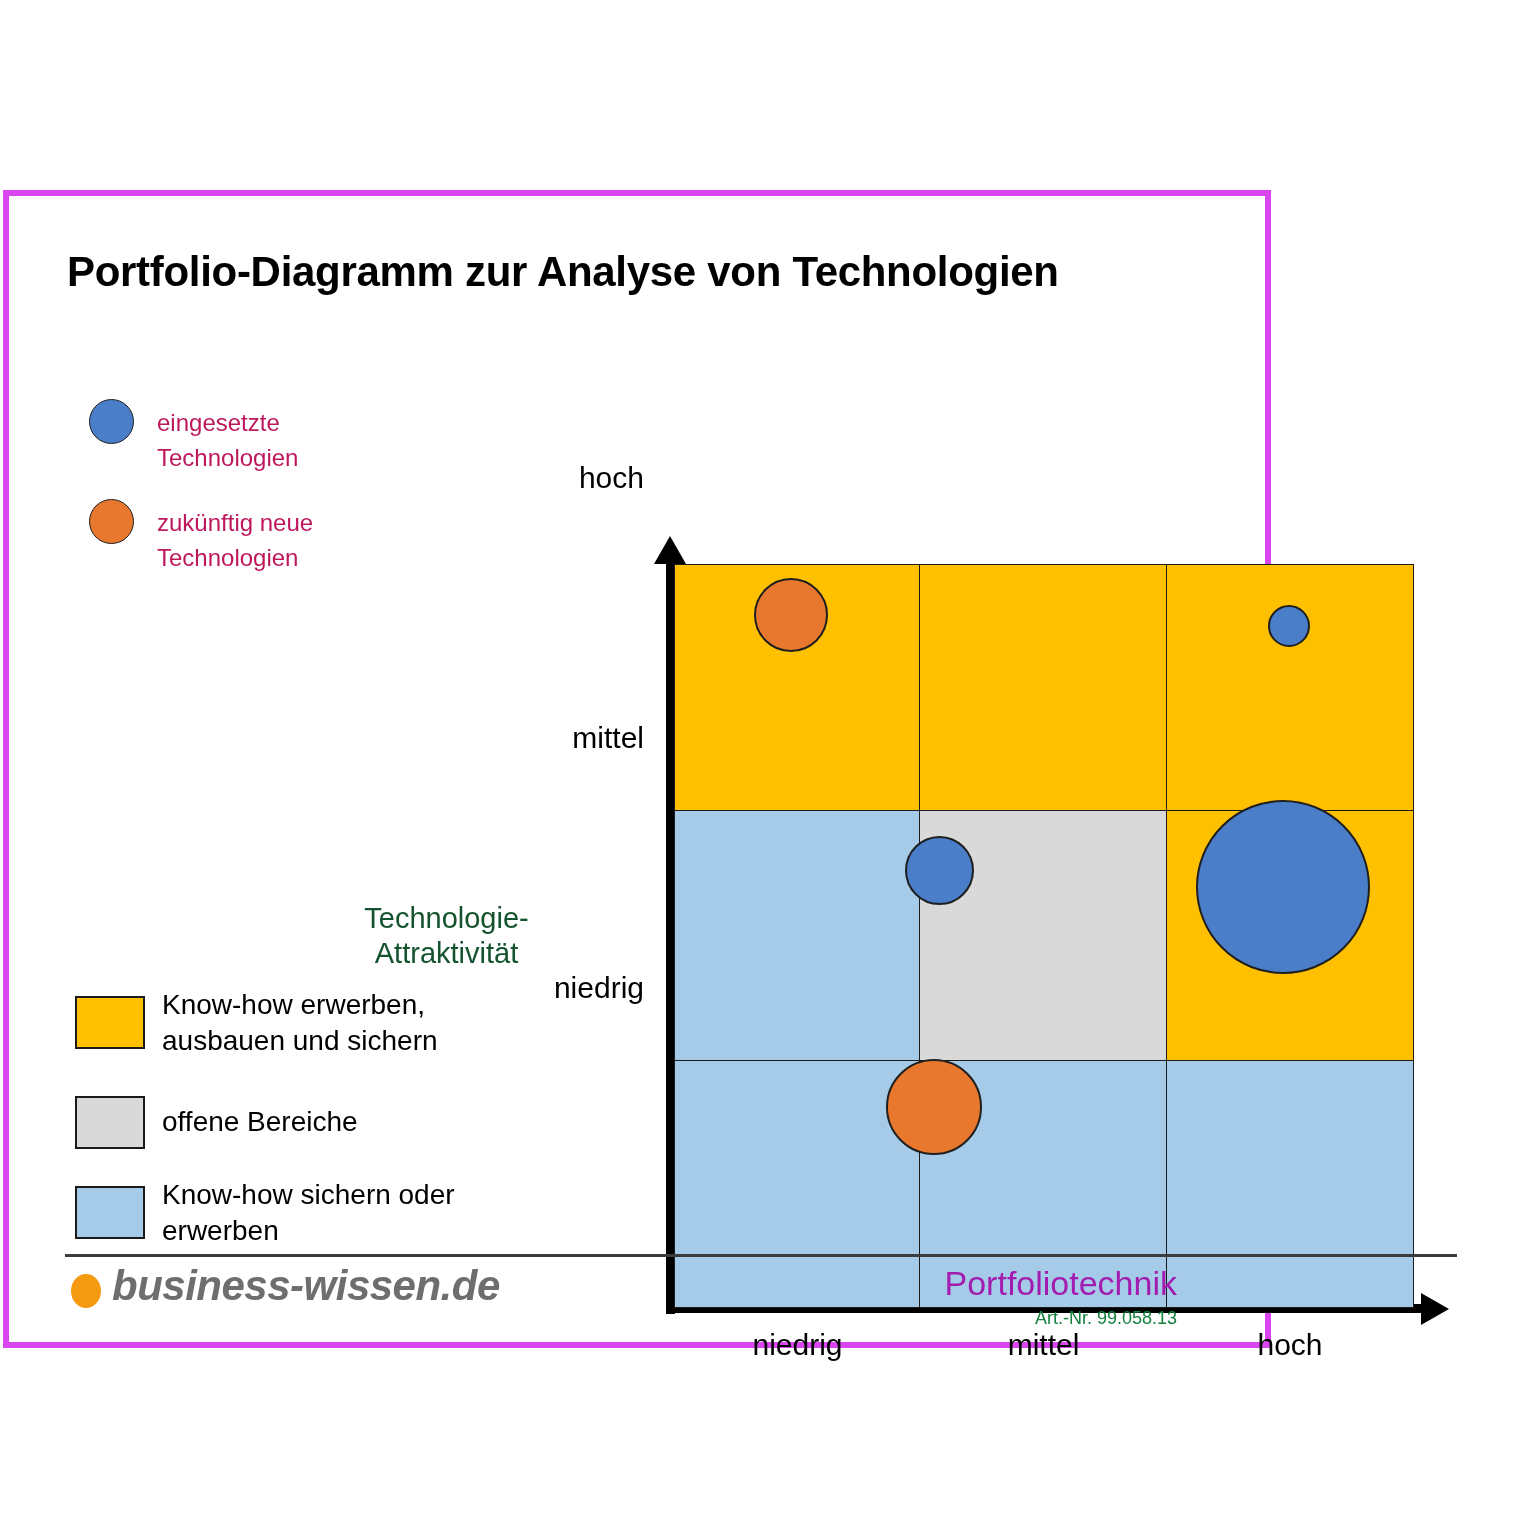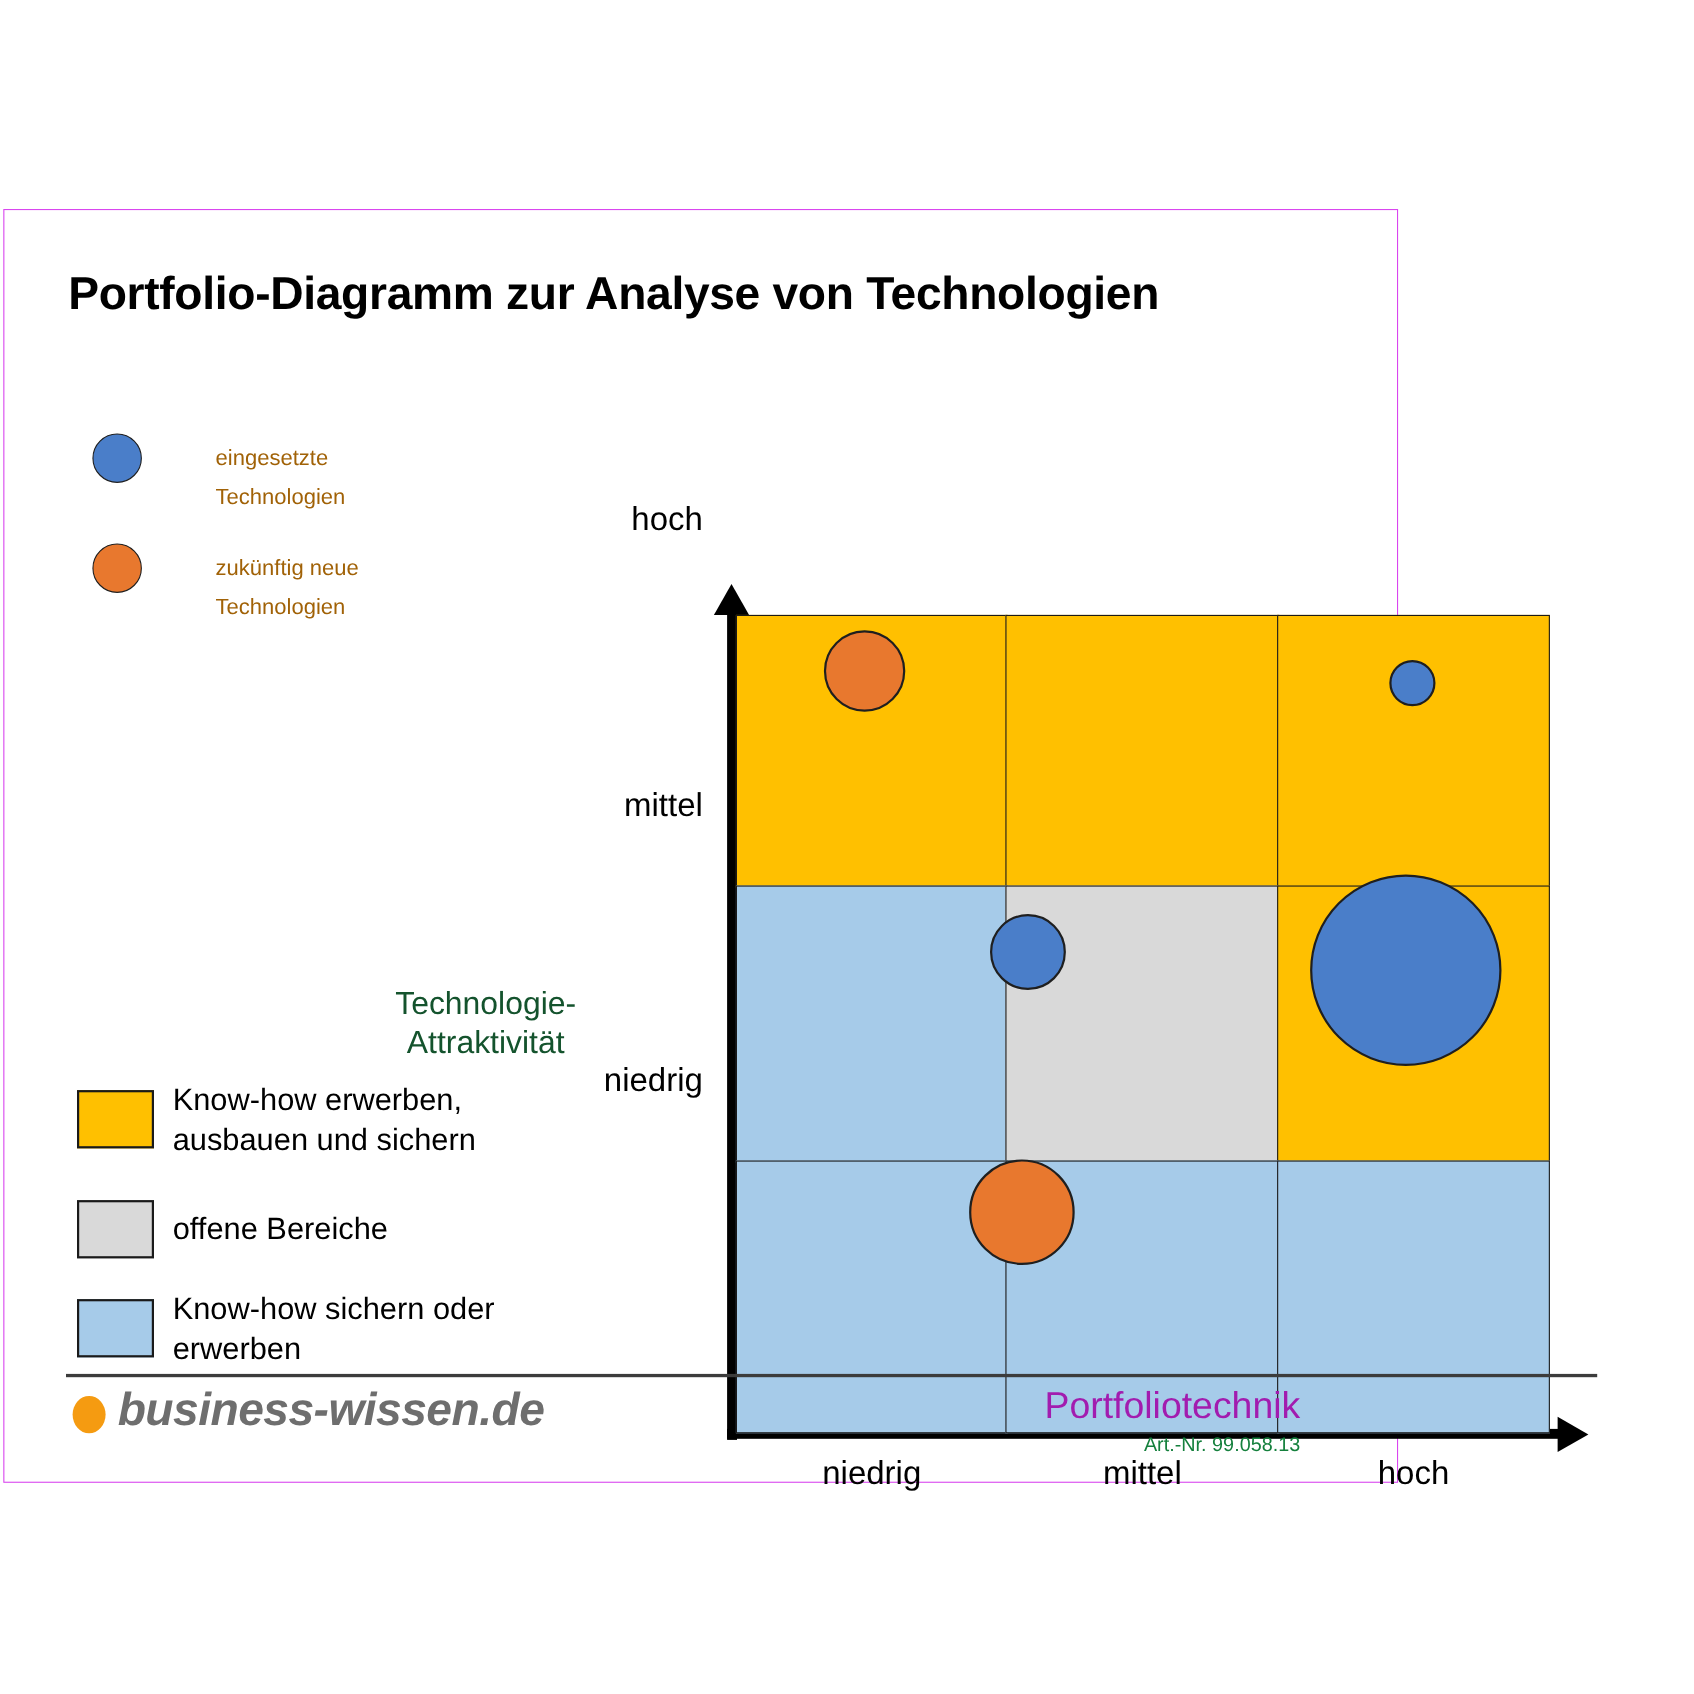--- a/index.html
+++ b/index.html
@@ -16,21 +16,21 @@
   }
 
   
   #slide {
     position: absolute;
     left: 3px;
     top: 190px;
     width: 1268px;
     height: 1158px;
     background: #ffffff;
-    border: 1px solid #d946ef;
+    border: 6px solid #d946ef;
     box-sizing: border-box;
   }
 
   
   #title {
     position: absolute;
     left: 58px;
     top: 52px;
     font-size: 42px;
     font-weight: bold;
@@ -48,25 +48,24 @@
     position: absolute;
     left: 0;
     border-radius: 50%;
     border: 1px solid #1f1f1f;
     box-sizing: border-box;
   }
   .bub-legend-row .txt {
     position: absolute;
     left: 68px;
     top: -16px;
-    font-size: 20px;
+    font-size: 24px;
     line-height: 35px;
-    color: #a16207;
-    white-space: nowrap;
-    margin-left: 44px;
+    color: #be185d;
+    white-space: nowrap;
   }
 
   
   .col-legend-row {
     position: absolute;
     left: 66px;
   }
   .col-legend-row .swatch {
     position: absolute;
     left: 0;

